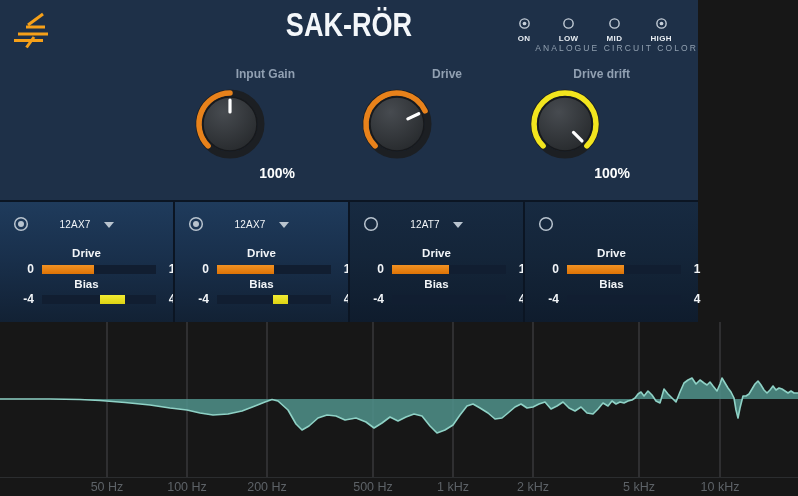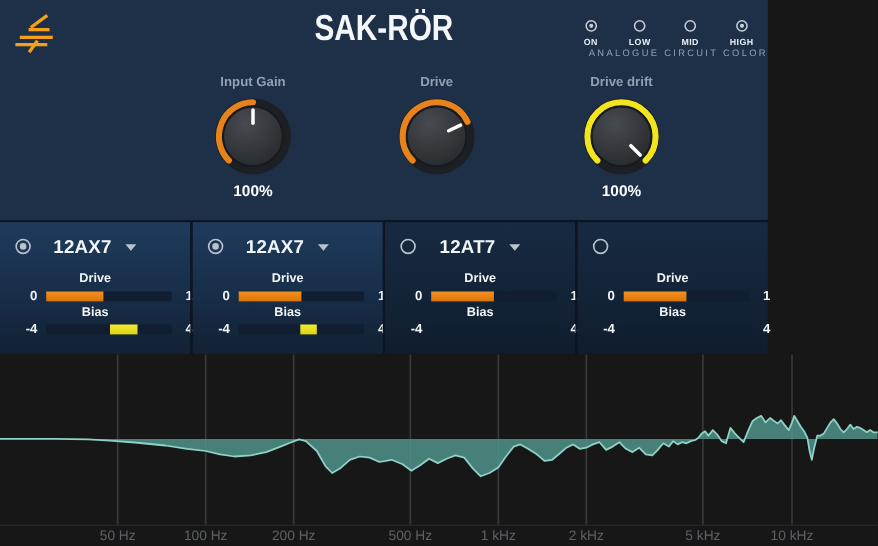--- a/index.html
+++ b/index.html
@@ -16,41 +16,41 @@
   .top { position:relative; height:200px; background:#1e3048; }
   .logo { position:absolute; left:10px; top:8px; }
   .title-block { position:absolute; left:0; right:0; top:8px; text-align:center; pointer-events:none; }
   .title {
     display:inline-block; margin:0; color:#f4f7fa;
     font-size:33px; font-weight:700; line-height:34px; letter-spacing:0px;
     transform:scaleX(0.82); transform-origin:center;
   }
   .subtitle { margin-top:1px; font-size:8.5px; letter-spacing:2.1px; color:#91a0b0; font-weight:400;text-align:right; }
 
-  .mode-group { position:absolute; right:13px; top:17px; display:flex; gap:28px;justify-content:space-between; }
+  .mode-group { position:absolute; right:26px; top:17px; display:flex; gap:28px;justify-content:space-between; }
   .mode { display:flex; flex-direction:column; align-items:center; gap:4px; cursor:pointer; }
   .mode .mlabel { font-size:8px; font-weight:700; letter-spacing:.4px; color:#e9eef3; }
 
   
-  .knob-group { position:absolute; top:67px; width:130px; text-align:center; transform:translateX(-50%); }
+  .knob-group { position:absolute; top:67px; width:130px; text-align:right; transform:translateX(-50%); }
   .knob-label { font-size:12px; font-weight:700; color:#91a0b2; margin-bottom:5px; }
   .knob-value { font-size:14px; font-weight:700; color:#fdfefe; margin-top:3px; }
   .dial { display:block; margin:0 auto; }
 
   
   .channels { display:flex; height:122px; border-top:2px solid #0b1523; background:#0b1523; }
   .channel { position:relative; flex:1 1 0; background:linear-gradient(180deg,#20three 0%,#132235 100%); }
   .channel { background:linear-gradient(180deg,#1f3b5c 0%,#19304c 45%,#122134 100%); }
   .channel.disabled { background:linear-gradient(180deg,#172a41 0%,#142539 45%,#0f1c2d 100%); }
   .channel + .channel { border-left:2px solid #0b1523; }
 
   .radio { position:absolute; left:13px; top:14px; width:16px; height:16px; cursor:pointer; }
   .tube-select { position:absolute; left:0; right:0; top:14px; height:17px;
                  display:flex; align-items:center; justify-content:center; gap:13px; cursor:pointer; }
-  .tube-name { font-size:17px; font-weight:700; color:#f2f5f8; letter-spacing:.2px; }
+  .tube-name { font-size:10px; font-weight:400; color:#f2f5f8; letter-spacing:.2px; }
   .dd-arrow { width:0; height:0; border-left:5px solid transparent; border-right:5px solid transparent;
               border-top:6px solid #b9c4cf; }
 
   .sec-label { position:absolute; left:0; right:0; text-align:center;
                font-size:11.5px; font-weight:700; color:#f2f5f8; }
   .lbl-drive { top:45px; } .lbl-bias { top:76px; }
 
   .srow { position:absolute; left:0; right:0; height:12px; }
   .row-drive { top:61px; } .row-bias { top:91px; }
   .s-min { position:absolute; left:0; width:34px; top:-1px; text-align:right;

